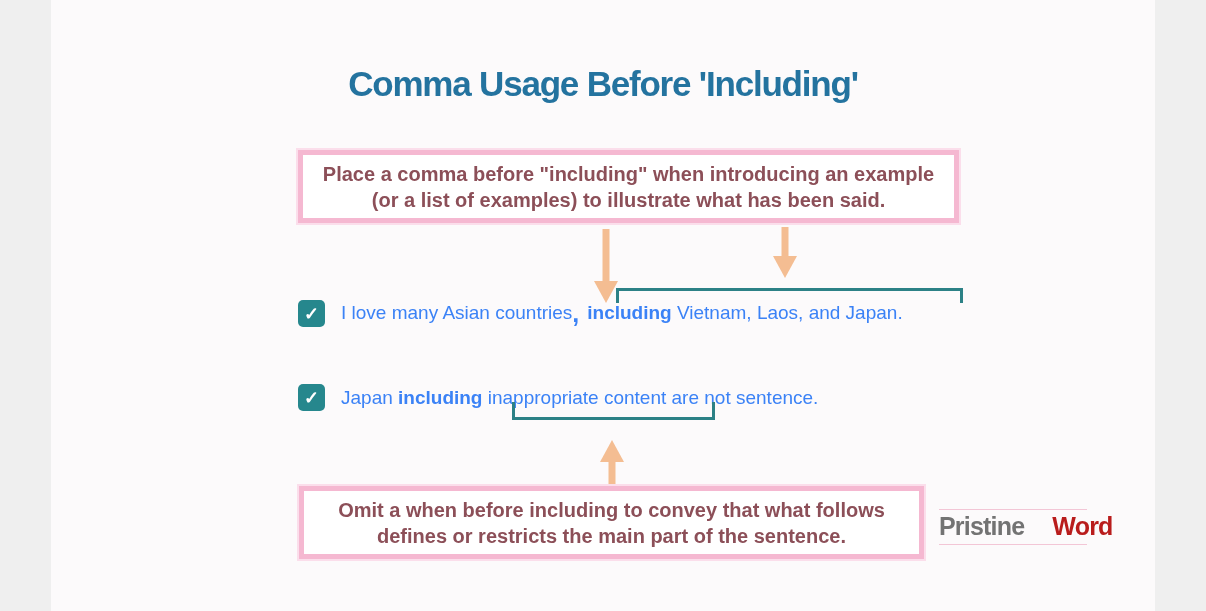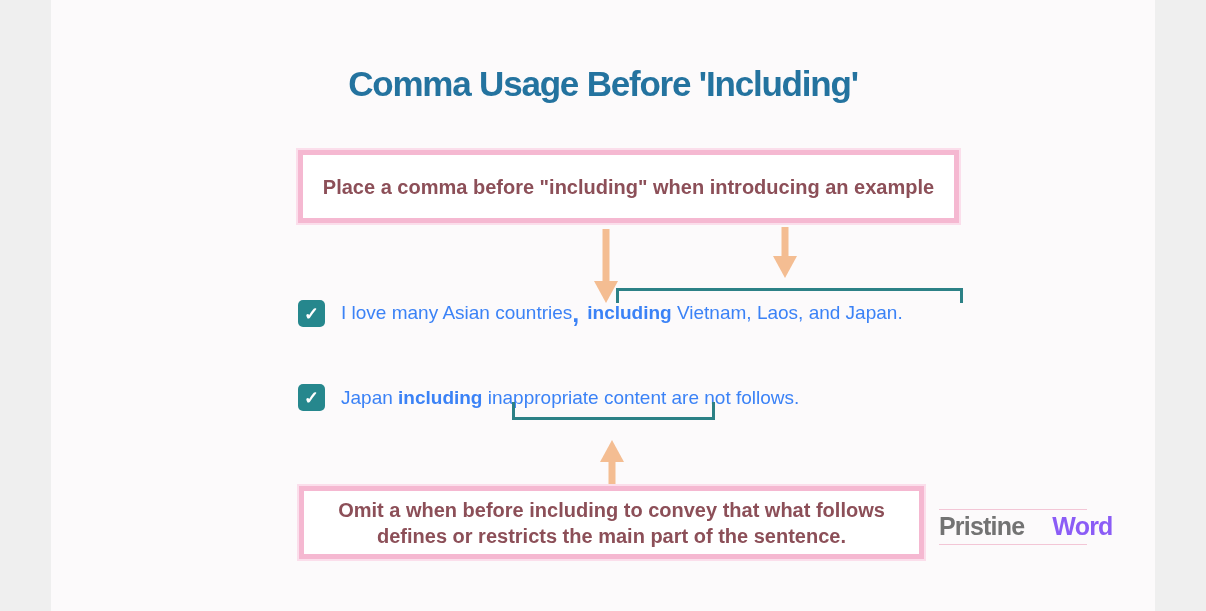--- a/index.html
+++ b/index.html
@@ -99,31 +99,32 @@
   .logo-line { height: 1px; background: #f3c6d6; }
   .logo-text {
     font-size: 25px;
     font-weight: bold;
     letter-spacing: -0.8px;
     padding: 4px 0 5px 0;
     line-height: 1;
     white-space: nowrap;
   }
   .logo-part1 { color: #737373; }
-  .logo-part2 { color: #8b5cf6; margin-left: 28px; }
+  .logo-part2 { color: #b91c1c; margin-left: 28px; }
 </style>
 </head>
 <body>
 
 <div class="canvas">
 
   <h1 class="title">Comma Usage Before 'Including'</h1>
 
   <div class="rule-box top">
     <div>Place a comma before "including" when introducing an example</div>
+    <div>(or a list of examples) to illustrate what has been said.</div>
   </div>
 
   <svg class="arrow arrow-down-1" width="26" height="74" viewBox="0 0 26 74">
     <rect x="9.5" y="0" width="7" height="54" fill="#f4bd92"></rect>
     <polygon points="1,52 25,52 13,74" fill="#f4bd92"></polygon>
   </svg>
 
   <svg class="arrow arrow-down-2" width="26" height="51" viewBox="0 0 26 51">
     <rect x="9.5" y="0" width="7" height="31" fill="#f4bd92"></rect>
     <polygon points="1,29 25,29 13,51" fill="#f4bd92"></polygon>
@@ -135,21 +136,21 @@
     <span class="checkbox">
       <span>✓</span>
     </span>
     <span class="sentence"><span>I love many Asian countries</span><span class="em-comma">,</span><b class="ex1-keyword">including</b><span> Vietnam, Laos, and Japan.</span></span>
   </div>
 
   <div class="example example-2">
     <span class="checkbox">
       <span>✓</span>
     </span>
-    <span class="sentence"><span>Japan </span><b>including</b><span> inappropriate content are not follows.</span></span>
+    <span class="sentence"><span>Japan </span><b>including</b><span> inappropriate content are not sentence.</span></span>
   </div>
 
   <div class="bracket bracket-bottom"></div>
 
   <svg class="arrow arrow-up" width="26" height="46" viewBox="0 0 26 46">
     <polygon points="13,0 1,22 25,22" fill="#f4bd92"></polygon>
     <rect x="9.5" y="20" width="7" height="26" fill="#f4bd92"></rect>
   </svg>
 
   <div class="rule-box bottom">

